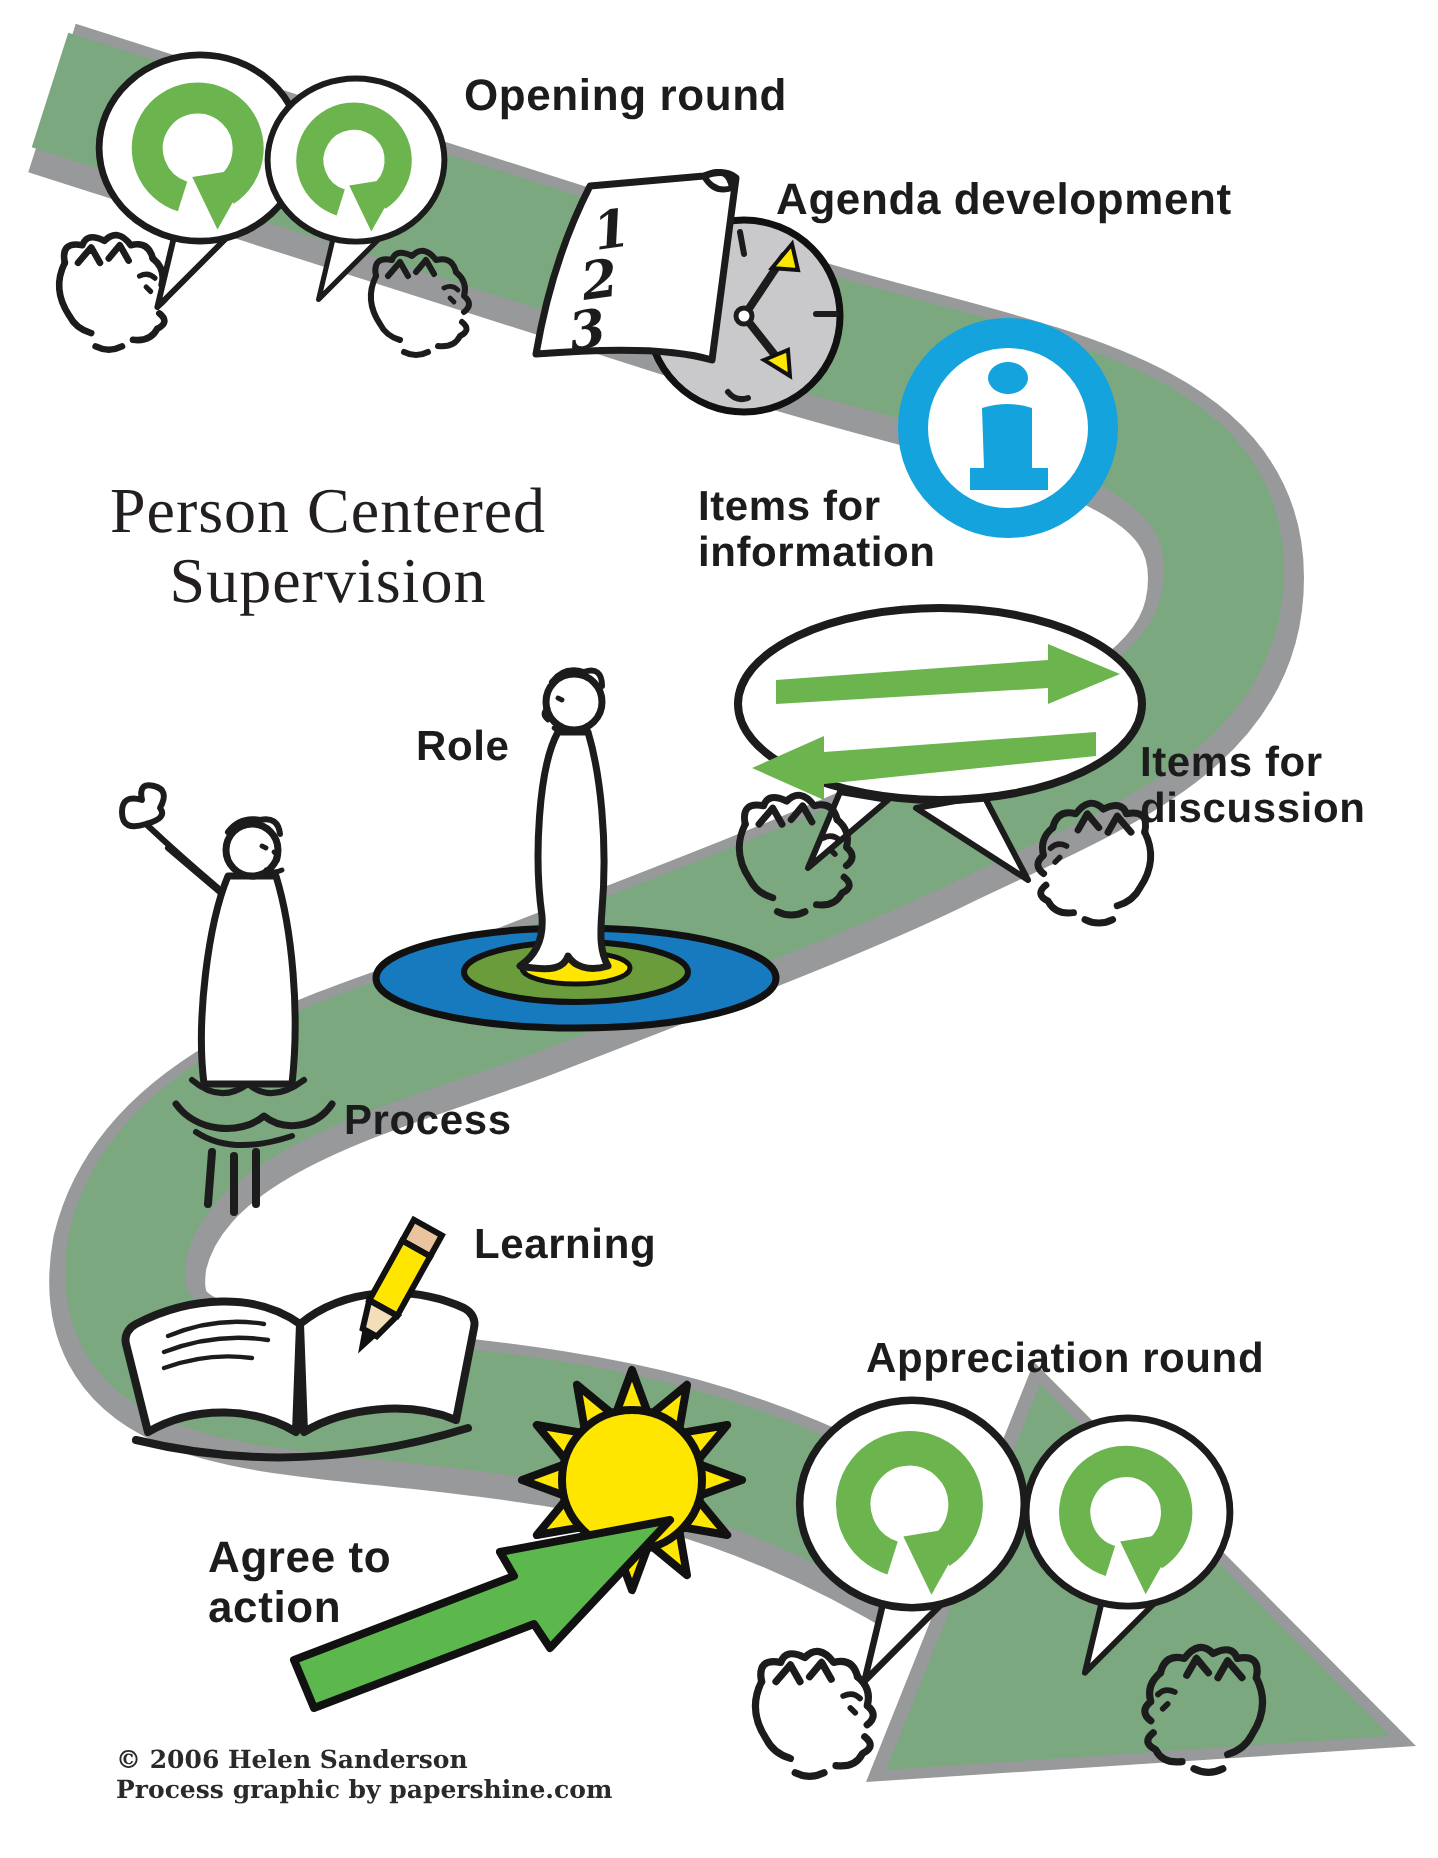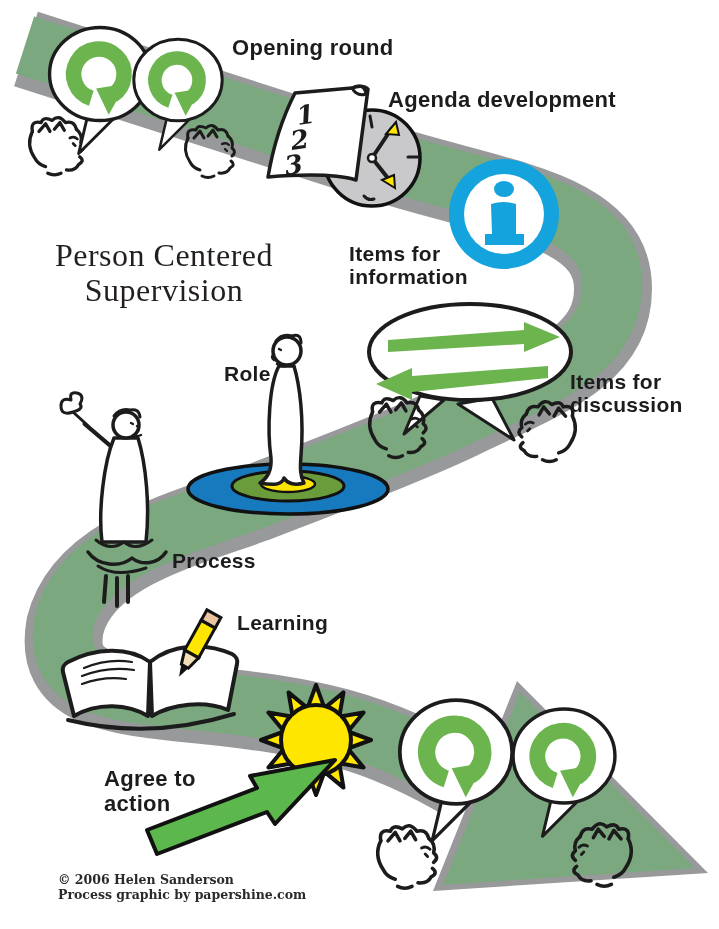--- a/index.html
+++ b/index.html
@@ -165,30 +165,31 @@
     <div>Person Centered</div>
     <div>Supervision</div>
   </div>
 
   <div class="lbl" style="left:388px;top:88px;font-size:22px">Agenda development</div>
   <div class="lbl" style="left:232px;top:36px;font-size:22px">Opening round</div>
   <div class="lbl" style="left:349px;top:242px">
     <div>Items for</div>
     <div>information</div>
   </div>
-  <div class="lbl" style="left:224px;top:362px">Role</div>
+  <div class="lbl" style="left:208px;top:362px">Role</div>
   <div class="lbl" style="left:570px;top:370px">
     <div>Items for</div>
     <div>discussion</div>
   </div>
   <div class="lbl" style="left:172px;top:549px">Process</div>
   <div class="lbl" style="left:237px;top:611px">Learning</div>
   <div class="lbl" style="left:104px;top:766px;font-size:22px;line-height:25px">
     <div>Agree to</div>
     <div>action</div>
   </div>
+  <div class="lbl" style="left:433px;top:668px">Appreciation round</div>
 
   <div class="footer">
     <div>© 2006 Helen Sanderson</div>
     <div>Process graphic by papershine.com</div>
   </div>
 
 </div>
 
 </body></html>

